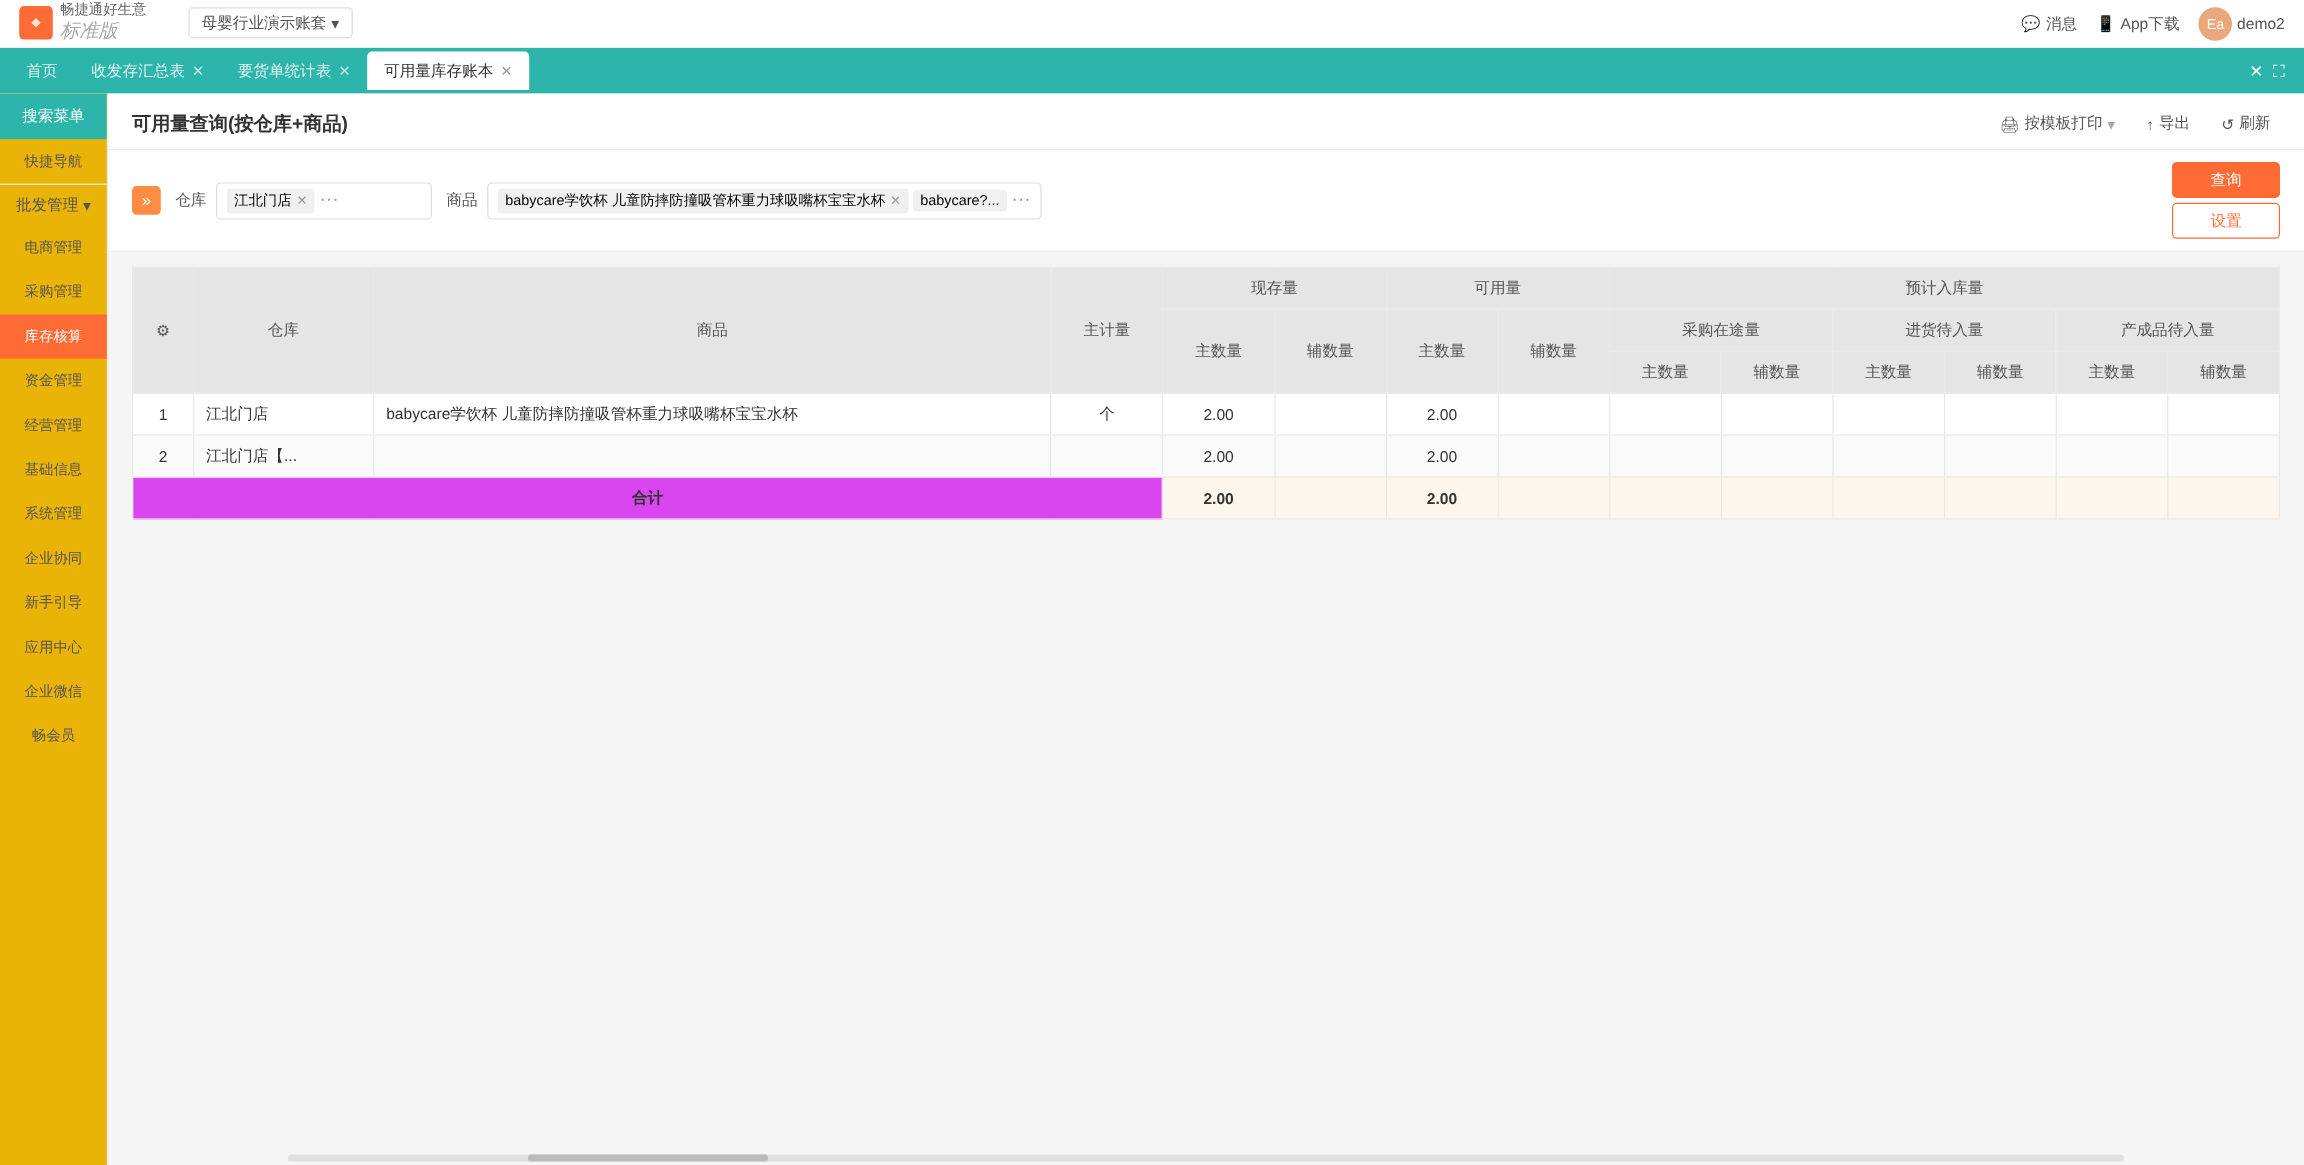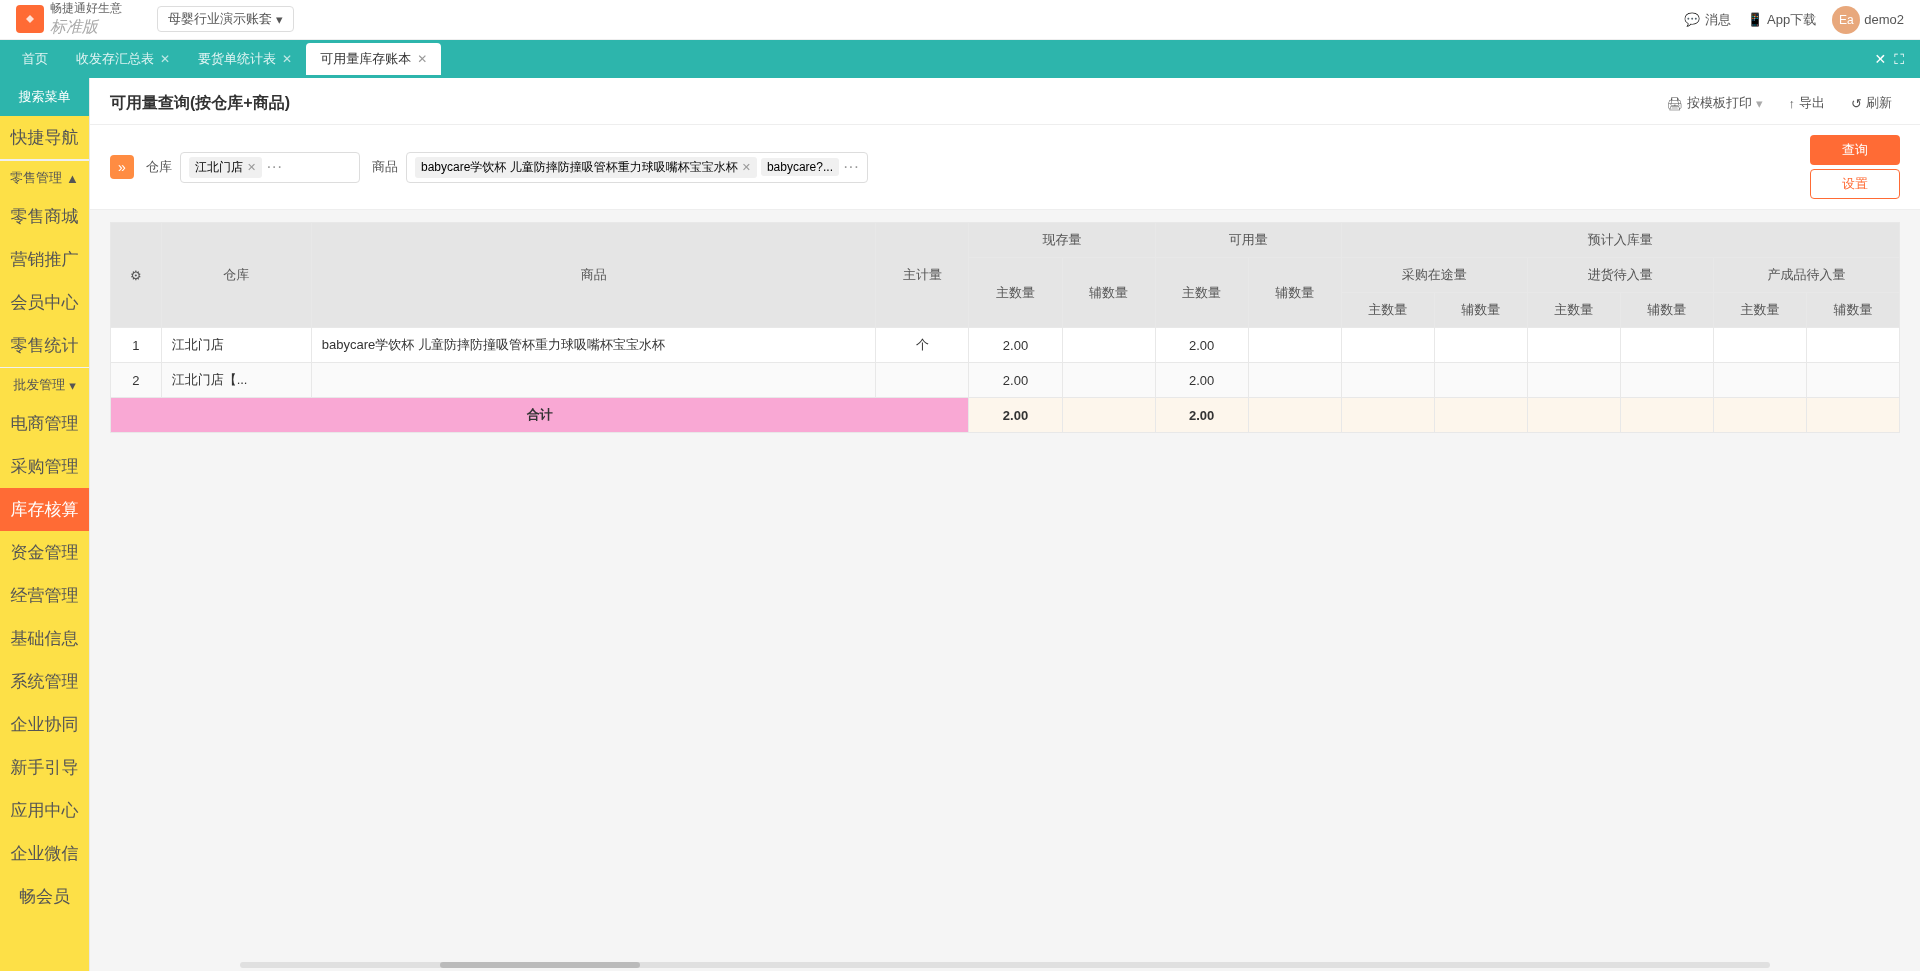--- a/index.html
+++ b/index.html
@@ -52,21 +52,21 @@
     .tab.active .close-btn { color: #999; }
     .tab-spacer { flex: 1; }
     .tab-actions { display: flex; align-items: center; gap: 8px; color: white; font-size: 16px; padding: 0 8px; }
 
     
     .main-layout { display: flex; height: calc(971px - 40px - 38px); }
 
     
     .sidebar {
       width: 90px;
-      background: #fde047;
+      background: #eab308;
       border-right: 1px solid #e8e8e8;
       display: flex;
       flex-direction: column;
       overflow-y: auto;
     }
     .sidebar-search {
       padding: 10px 8px;
       background: #2db5ac;
       color: white;
       font-size: 13px;
@@ -74,21 +74,21 @@
       cursor: pointer;
     }
     .sidebar-section {
       border-top: 1px solid #f0f0f0;
     }
     .sidebar-item {
       padding: 10px 4px;
       text-align: center;
       cursor: pointer;
       color: #555;
-      font-size: 17px;
+      font-size: 12px;
       display: flex;
       align-items: center;
       justify-content: center;
       gap: 4px;
     }
     .sidebar-item.active { background: #ff6b35; color: white; }
     .sidebar-group-header {
       padding: 8px 4px;
       text-align: center;
       color: #555;
@@ -303,38 +303,20 @@
 </div>
 
 <div class="main-layout">
 
   <div class="sidebar">
     <div class="sidebar-search">
       <span>搜索菜单</span>
     </div>
     <div class="sidebar-item">
       <span>快捷导航</span>
-    </div>
-    <div class="sidebar-section">
-      <div class="sidebar-group-header">
-        <span>零售管理</span>
-        <span>▲</span>
-      </div>
-      <div class="sidebar-item">
-        <span>零售商城</span>
-      </div>
-      <div class="sidebar-item">
-        <span>营销推广</span>
-      </div>
-      <div class="sidebar-item">
-        <span>会员中心</span>
-      </div>
-      <div class="sidebar-item">
-        <span>零售统计</span>
-      </div>
     </div>
     <div class="sidebar-group-header">
       <span>批发管理</span>
       <span>▾</span>
     </div>
     <div class="sidebar-item">
       <span>电商管理</span>
     </div>
     <div class="sidebar-item">
       <span>采购管理</span>
@@ -508,21 +490,21 @@
             <td></td>
             <td></td>
             <td></td>
             <td></td>
             <td></td>
             <td></td>
           </tr>
         </tbody>
         <tfoot>
           <tr class="total-row">
-            <td colspan="4" style="text-align:center; background:#f9a8d4;">合计</td>
+            <td colspan="4" style="text-align:center; background:#d946ef;">合计</td>
             <td style="background:#fdf6ec;">2.00</td>
             <td style="background:#fdf6ec;"></td>
             <td style="background:#fdf6ec;">2.00</td>
             <td style="background:#fdf6ec;"></td>
             <td style="background:#fdf6ec;"></td>
             <td style="background:#fdf6ec;"></td>
             <td style="background:#fdf6ec;"></td>
             <td style="background:#fdf6ec;"></td>
             <td style="background:#fdf6ec;"></td>
             <td style="background:#fdf6ec;"></td>

